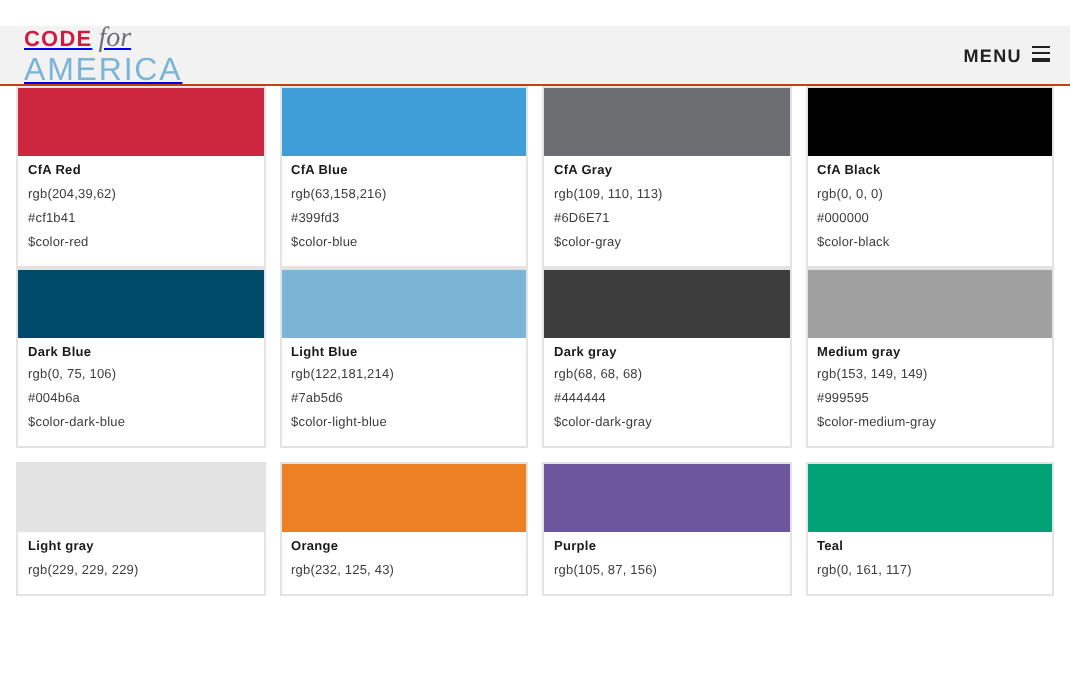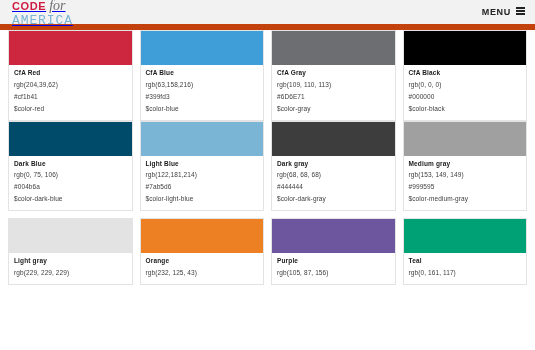--- a/index.html
+++ b/index.html
@@ -12,26 +12,27 @@
     overflow: hidden;
     background: #ffffff;
     font-family: "Liberation Sans", sans-serif;
     -webkit-font-smoothing: antialiased;
   }
 
   
   .site-header {
     height: 30px;
     background: #f2f2f2;
-    border-bottom: 6px solid #c2410c;
+    border-bottom: 1px solid #c2410c;
     display: flex;
     align-items: center;
     justify-content: space-between;
     padding: 0 10px 0 12px;
     box-sizing: border-box;
+    margin-top: 13px;
   }
   .logo {
     display: block;
     line-height: 1;
     padding-top: 1px;
   }
   .logo-row-1 {
     display: flex;
     align-items: baseline;
     gap: 3px;
@@ -43,22 +44,22 @@
     letter-spacing: 0.6px;
     color: #cf1b41;
   }
   .logo-for {
     font-family: Liberation Serif, serif;
     font-style: italic;
     font-size: 14px;
     color: #6d6e71;
   }
   .logo-america {
-    font-family: Liberation Mono, monospace;
-    font-size: 13px;
+    font-family: Liberation Sans, sans-serif;
+    font-size: 16px;
     letter-spacing: 0.9px;
     color: #7ab5d6;
     display: block;
     margin-top: 1px;
   }
   .menu-btn {
     display: flex;
     align-items: flex-start;
     gap: 5px;
     cursor: pointer;

